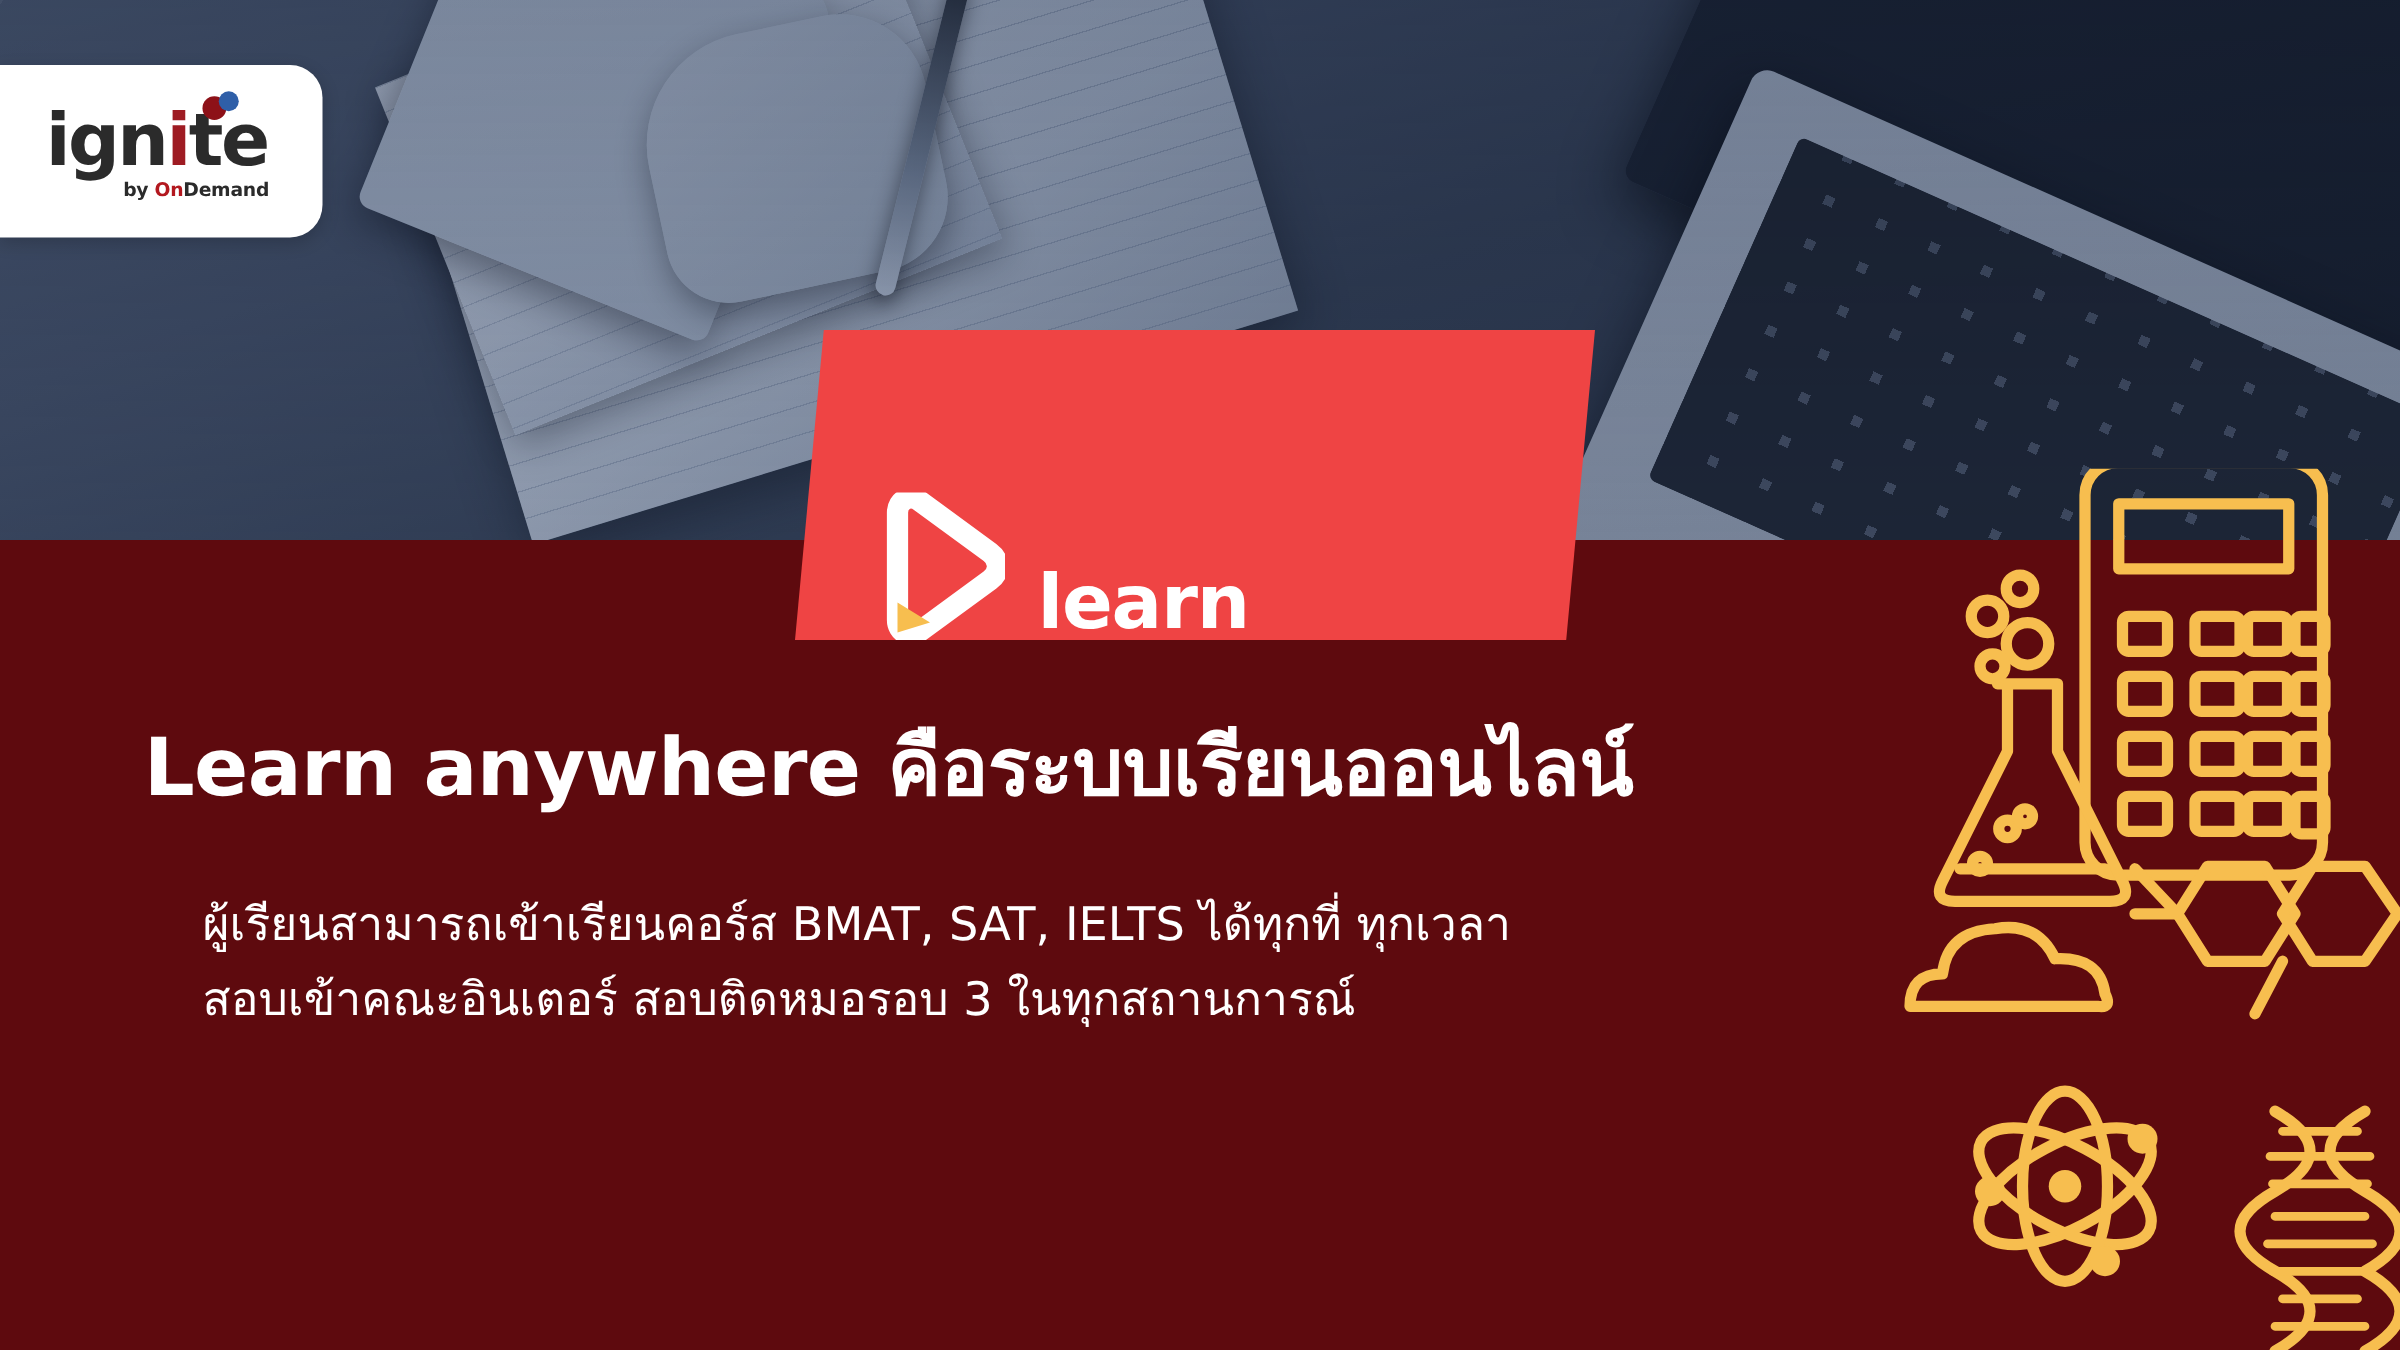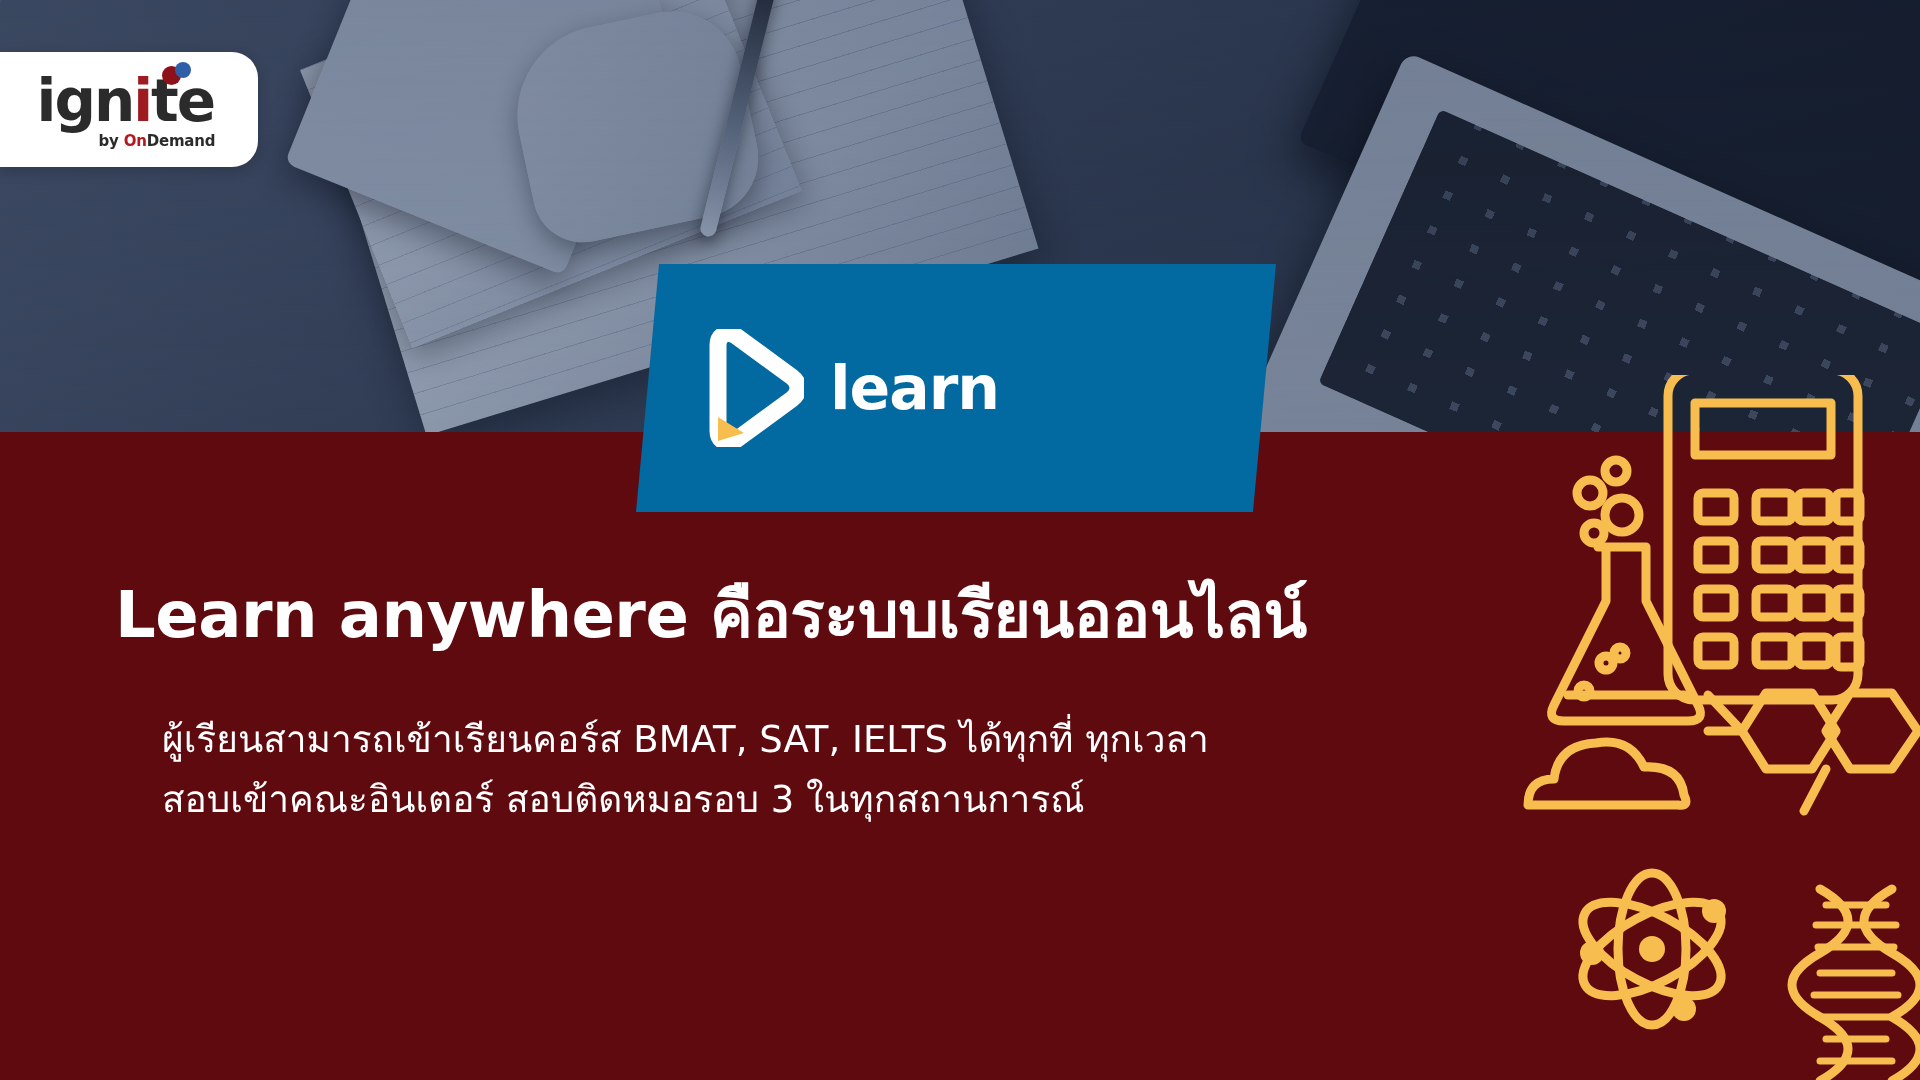--- a/index.html
+++ b/index.html
@@ -93,21 +93,21 @@
   }
 
   
   .maroon {
     position:absolute; left:0; top:432px; width:1920px; height:648px;
     background:#5E0A0E;
   }
 
   
   .logo-card {
-    position:absolute; left:0; top:52px; width:258px; height:115px;
+    position:absolute; left:0; top:52px; width:258px; height:138px;
     background:#ffffff; border-radius:0 26px 26px 0;
     display:flex; align-items:center; justify-content:center;
     z-index:40; box-shadow:0 4px 14px rgba(0,0,0,.18);
   }
   .logo-wrap { position:relative; width:185px; height:92px; }
   .logo-ignite {
     position:absolute; left:0; top:8px; width:185px;
     font-family:"DejaVu Sans", sans-serif; font-weight:bold;
     font-size:58px; letter-spacing:-2px; line-height:1;
     color:#2b2b2b;
@@ -124,24 +124,24 @@
   .logo-sub {
     position:absolute; left:38px; top:68px;
     font-family:"DejaVu Sans", sans-serif; font-weight:bold;
     font-size:15px; letter-spacing:-.2px; color:#2b2b2b; white-space:nowrap;margin-left:24px;
   }
   .logo-sub .on-red { color:#b3181f; }
 
   
   .la-banner {
     position:absolute; left:636px; top:264px; width:640px; height:248px;
-    background:#0369a1; z-index:30;
+    background:#ef4444; z-index:30;
     clip-path:polygon(3.6% 0%, 100% 0%, 96.4% 100%, 0% 100%);
     box-shadow:0 10px 26px rgba(10,18,40,.35);
-    display:flex; align-items:center; gap:26px; padding-left:64px;
+    display:flex; align-items:flex-end; gap:26px; padding-left:64px;
   }
   .la-icon { position:relative; width:104px; height:118px; flex:0 0 auto; }
   .la-icon svg { width:104px; height:118px; display:block; }
   .la-text {
     font-family:"DejaVu Sans", sans-serif; font-weight:bold;
     color:#ffffff; font-size:60px; line-height:.98; letter-spacing:-1px;
   }
   .la-text .l2 { display:block; }
 
   

